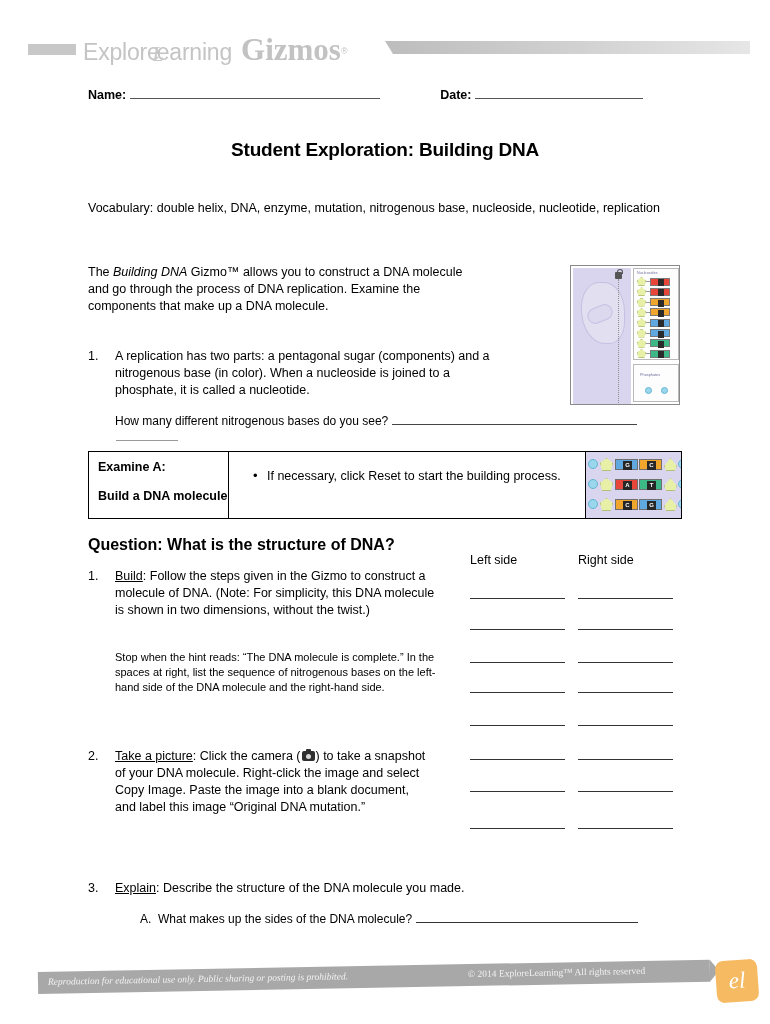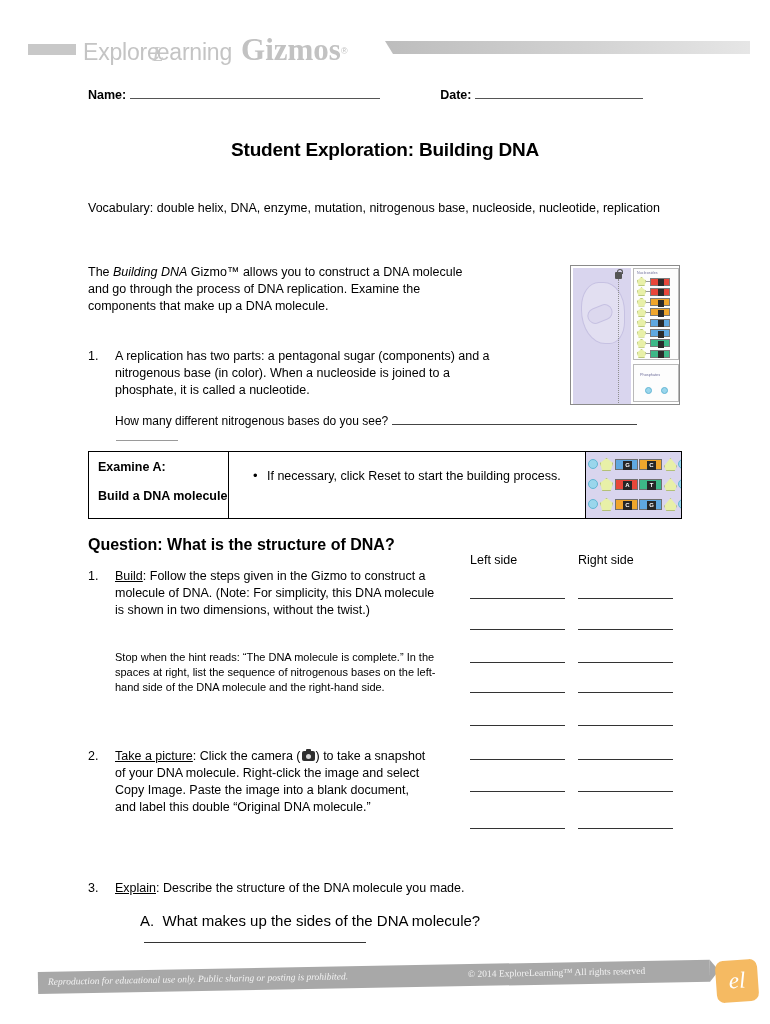--- a/index.html
+++ b/index.html
@@ -247,21 +247,21 @@
   .item-b2 {
     position: absolute; top: 748px; left: 88px; width: 340px;
     font-size: 12.5px; line-height: 1.37;
   }
   .item-b3 {
     position: absolute; top: 880px; left: 88px; width: 560px;
     font-size: 12.5px; line-height: 1.37;
   }
   .item-b3a {
     position: absolute; top: 912px; left: 140px; width: 545px;
-    font-size: 15px;
+    font-size: 12px;
   }
   .b3a-rule {
     display: inline-block; border-bottom: 1px solid #333;
     width: 222px; height: 11px; margin-left: 4px;
   }
 
   .cam {
     display: inline-block; width: 13px; height: 10px;
     background: #2f2f2f; border-radius: 2px; position: relative;
     vertical-align: -1px; margin: 0 1px;
@@ -490,21 +490,21 @@
 
 <div class="item-b1">
   <span class="q-num">1.</span>
   <span class="q-body"><span class="u">Build</span><span>: Follow the steps given in the Gizmo to construct a molecule of DNA. (Note: For simplicity, this DNA molecule is shown in two dimensions, without the twist.)</span></span>
 </div>
 
 <div class="item-b1b">Stop when the hint reads: “The DNA molecule is complete.” In the spaces at right, list the sequence of nitrogenous bases on the left-hand side of the DNA molecule and the right-hand side.</div>
 
 <div class="item-b2">
   <span class="q-num">2.</span>
-  <span class="q-body"><span class="u">Take a picture</span><span>: Click the </span><b>camera</b><span> (</span><span class="cam"></span><span>) to take a snapshot of your DNA molecule. Right-click the image and select </span><b>Copy Image</b><span>. Paste the image into a blank document, and label this double “Original DNA molecule.”</span></span>
+  <span class="q-body"><span class="u">Take a picture</span><span>: Click the </span><b>camera</b><span> (</span><span class="cam"></span><span>) to take a snapshot of your DNA molecule. Right-click the image and select </span><b>Copy Image</b><span>. Paste the image into a blank document, and label this image “Original DNA mutation.”</span></span>
 </div>
 
 <div class="item-b3">
   <span class="q-num">3.</span>
   <span class="q-body"><span class="u">Explain</span><span>: Describe the structure of the DNA molecule you made.</span></span>
 </div>
 
 <div class="item-b3a">
   <span>A.</span>&nbsp;&nbsp;<span>What makes up the sides of the DNA molecule?</span><span class="b3a-rule"></span>
 </div>

